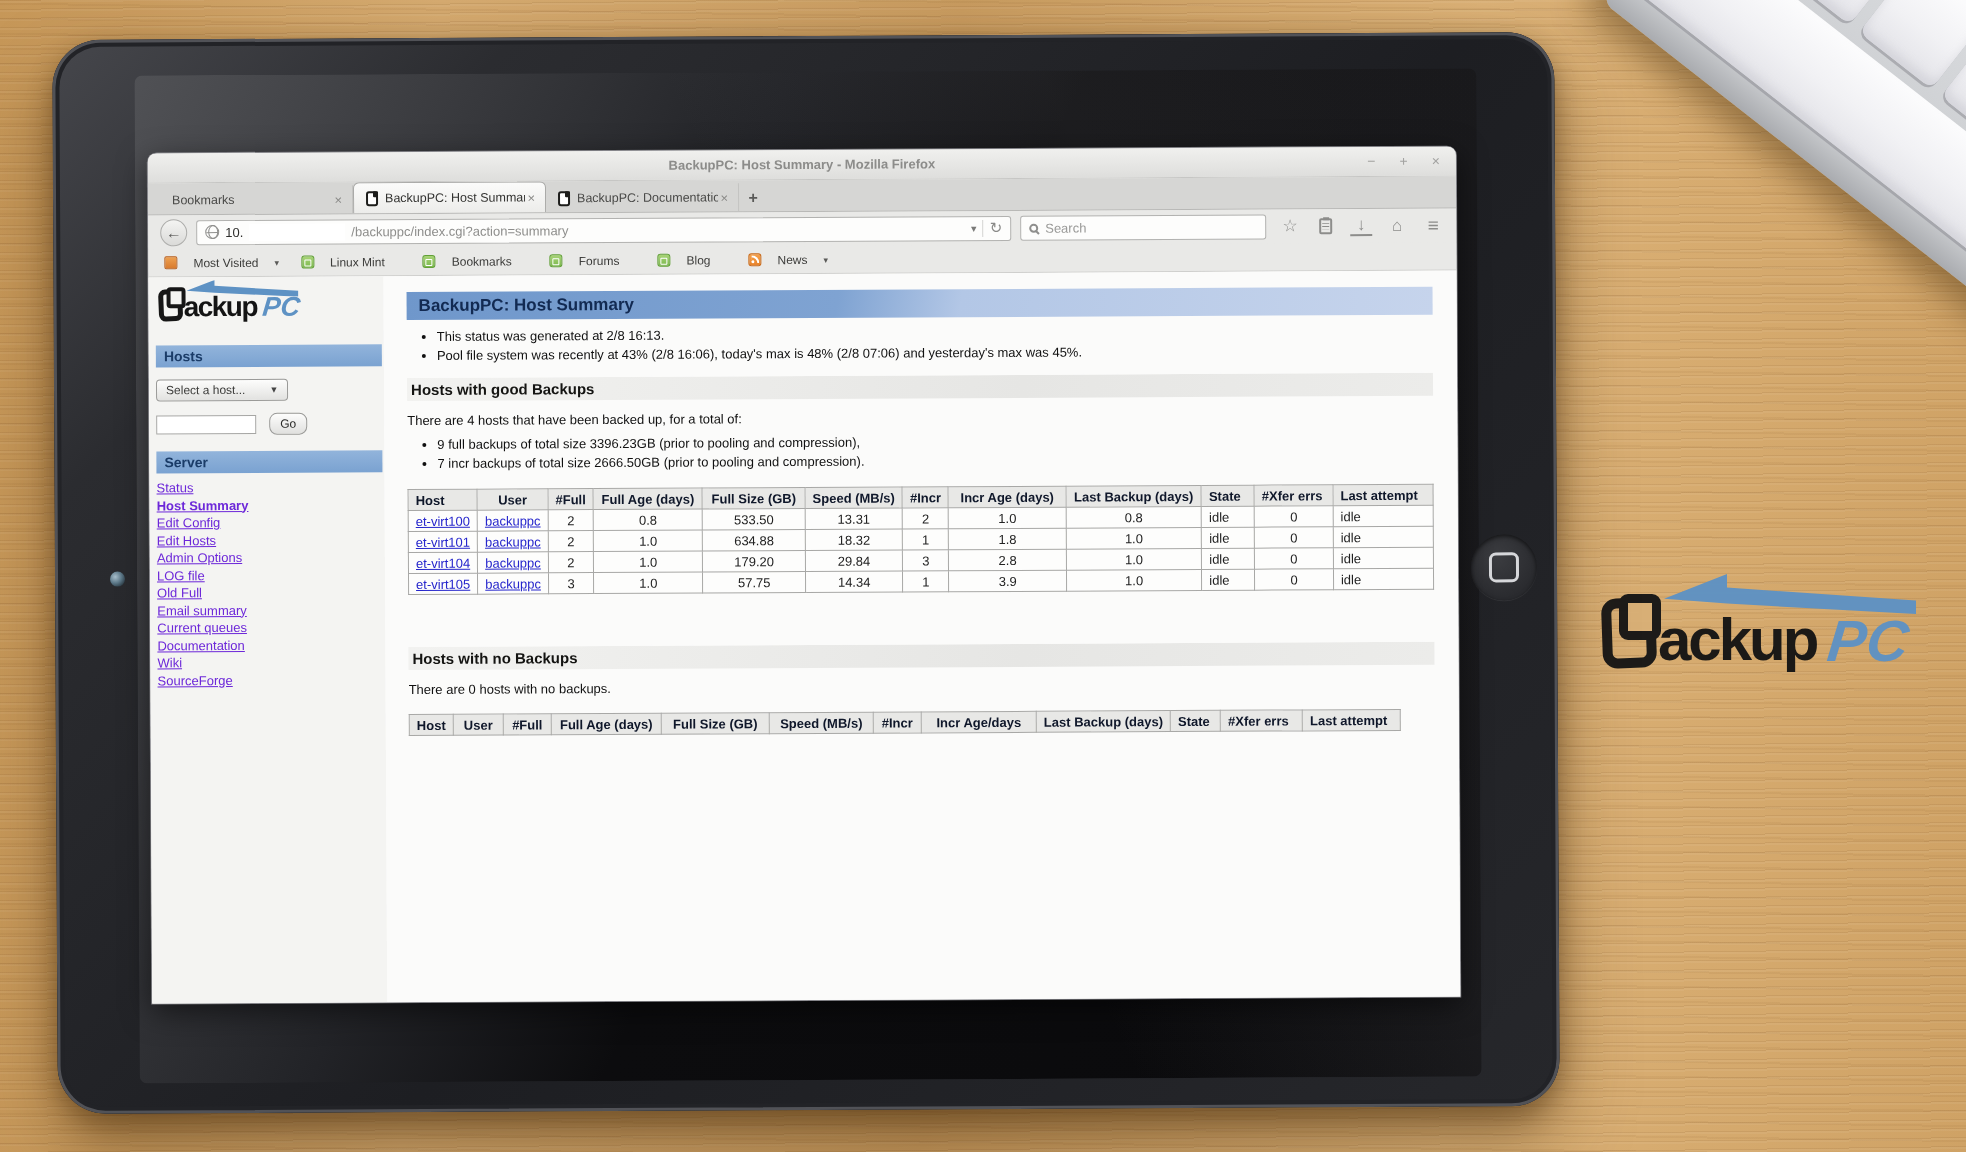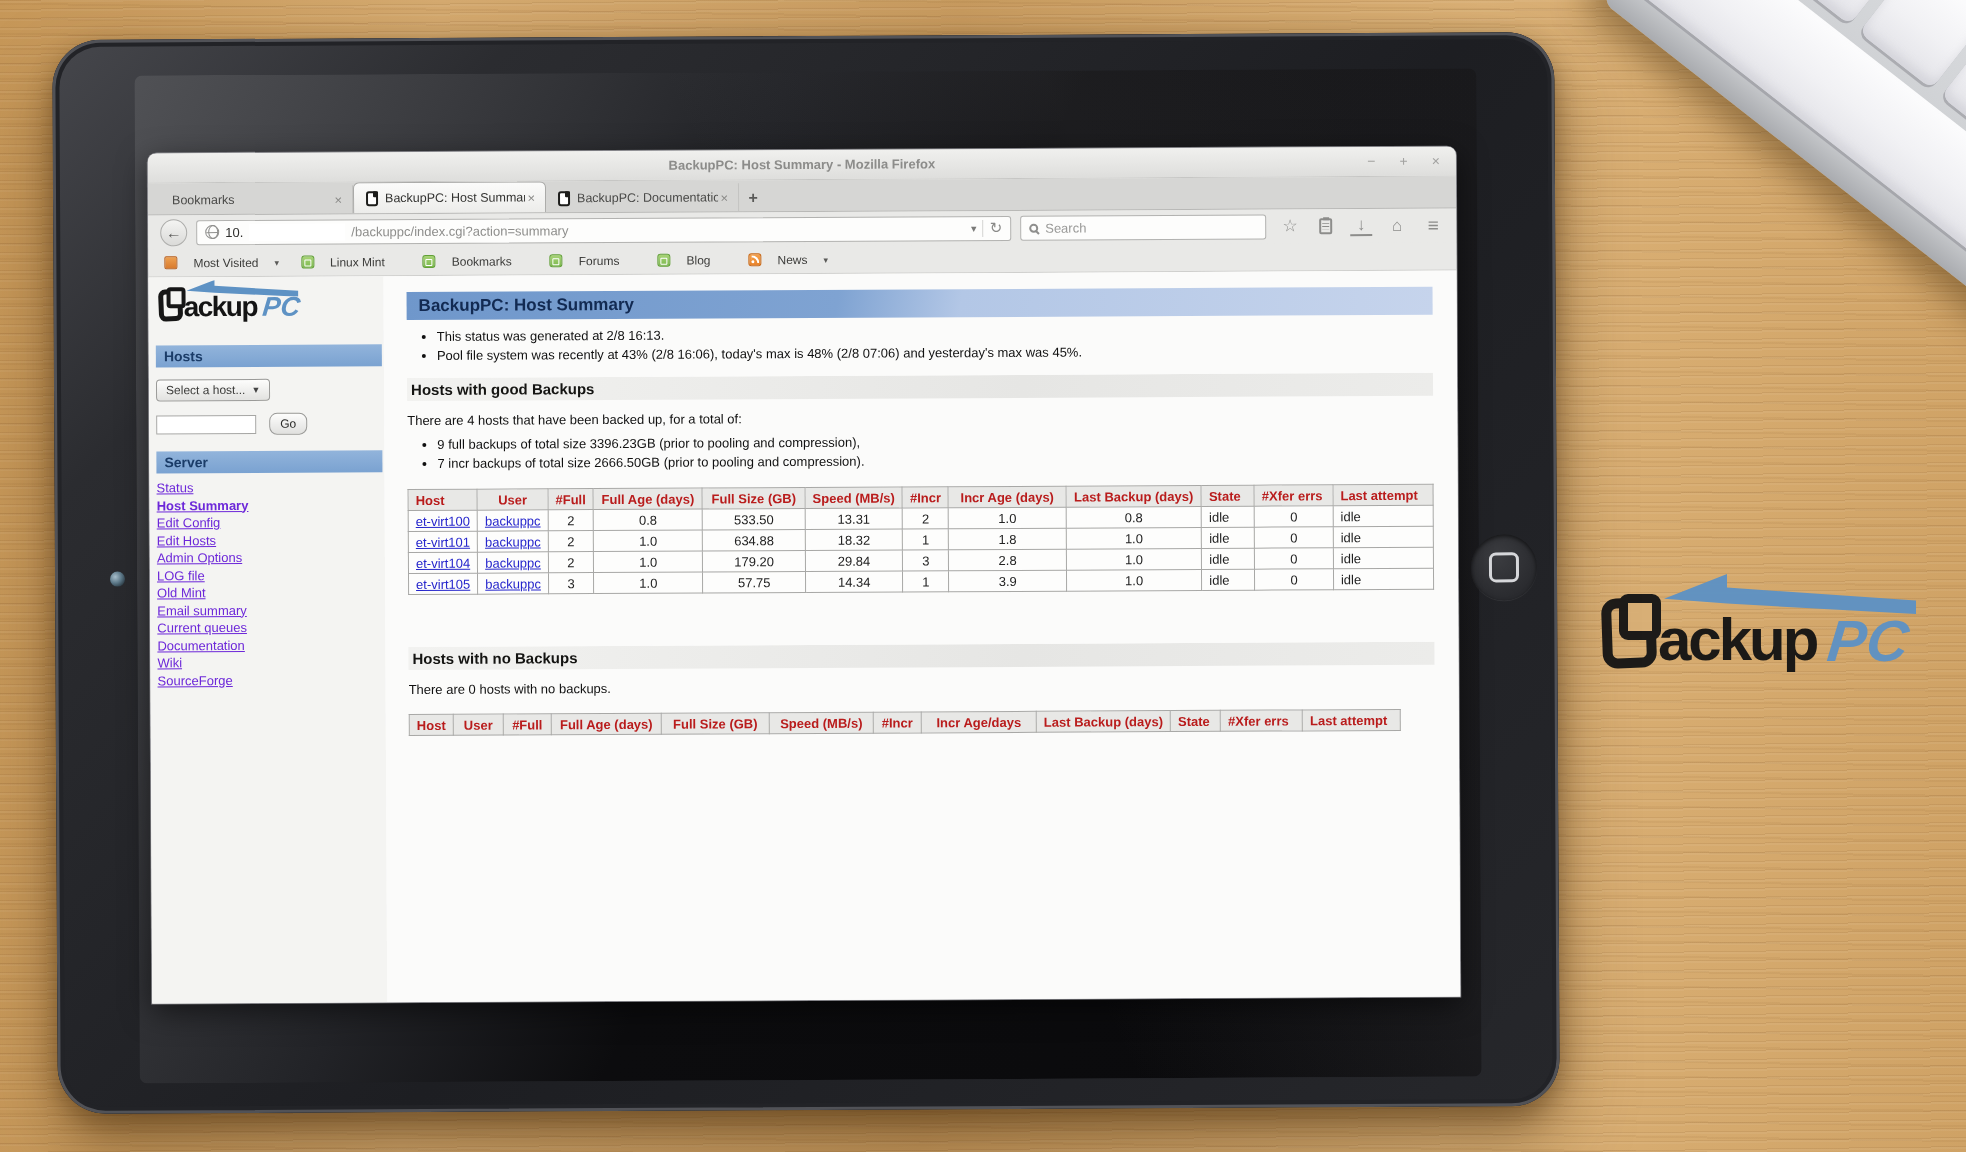--- a/index.html
+++ b/index.html
@@ -149,21 +149,21 @@
   .bpc-icon { position:relative; width:24px; height:32px; margin-right:1px; }
   .bpc-icon::before { content:""; position:absolute; inset:0; border:5px solid #161616; border-radius:7px; transform:rotate(-2deg); }
   .bpc-icon::after { content:""; position:absolute; top:-2px; right:-3px; width:11px; height:13px; border:4px solid #161616; border-radius:4px; background:#f4f4f2; }
   .bpc-word1 { font-size:28px; font-weight:bold; color:#141414; letter-spacing:-1.5px; line-height:0.95; }
   .bpc-word2 { font-size:27px; font-weight:bold; font-style:italic; color:#5e92c4; margin-left:6px; line-height:0.95; transform:skewX(-6deg); }
   .bpc-arrow { position:absolute; top:-9px; left:28px; width:112px; height:17px; background:#5e92c4;
     clip-path:polygon(0 62%, 25% 0, 25% 34%, 100% 66%, 100% 100%, 25% 74%); }
 
   .side-bar-heading { margin:8px 0 0 7px; width:226px; height:22px; line-height:22px; padding-left:8px;
     background:linear-gradient(180deg,#92b4db,#7aa2d1); color:#1b3c68; font-weight:bold; font-size:14px; }
-  .select-host { display:inline-flex; align-items:center; gap:6px; margin:12px 8px 0 7px; height:22px;
+  .select-host { display:inline-flex; align-items:center; gap:24px; margin:12px 8px 0 7px; height:22px;
     padding:0 9px; background:linear-gradient(180deg,#fdfdfc,#e2e2e0); border:1px solid #9a9a98;
     border-radius:4px; font-size:12px; color:#3a3a38; }
   .select-host .sel-caret { font-size:9px; color:#444; }
   .host-search-row { margin:12px 0 0 7px; display:flex; align-items:center; gap:13px; }
   .host-input { width:100px; height:19px; background:#fff; border:1px solid #a6a6a4; font-size:12px; padding:0 3px; }
   .go-btn { height:22px; padding:0 10px; background:linear-gradient(180deg,#fdfdfc,#e0e0de);
     border:1px solid #9a9a98; border-radius:8px; font-size:12px; color:#2a2a28; }
   .server-heading { margin-top:16px; }
   .side-links { margin:6px 0 0 7px; list-style:none; }
   .side-links li { line-height:17.5px; }
@@ -174,21 +174,21 @@
     background:linear-gradient(100deg,#6f97cb 0%,#7fa3d2 42%,#b3c7e6 54%,#c6d4ec 100%);
     color:#122a52; font-weight:bold; font-size:17px; }
   ul.bullets { margin:9px 0 0 30px; }
   ul.bullets li { font-size:13px; color:#111; line-height:16px; margin-bottom:3px; }
   .section-bar { margin-top:13px; width:1026px; height:24px; line-height:24px; padding-left:4px;
     background:linear-gradient(100deg,#f2f2f0 0%,#e6e6e4 60%,#ececea 100%);
     border-top:1px solid #fbfbfa; color:#141412; font-weight:bold; font-size:15px; }
   .para { margin-top:12px; font-size:13px; color:#111; }
   .hosts-table { margin-top:17px; border-collapse:collapse; font-size:13px; table-layout:fixed; }
   .hosts-table th, .hosts-table td { border:1px solid #a8a8a6; padding:2px 7px; height:21px; overflow:hidden; white-space:nowrap; }
-  .hosts-table th { background:#e8e8e6; color:#b91c1c; font-size:13px; }
+  .hosts-table th { background:#e8e8e6; color:#0f172a; font-size:13px; }
   .hosts-table td { color:#222; background:#fdfdfc; }
   .al-L { text-align:left; } .al-C { text-align:center; }
   a.tlink { color:#2626cc; text-decoration:underline; }
   .gap-large { height:38px; }
 </style>
 </head>
 <body>
 
 <div class="keyboard">
   <div class="key" style="left:16px; bottom:30px; width:470px;"></div>
@@ -336,21 +336,21 @@
             <li><a href="#" class="current">Host Summary</a></li>
 
             <li><a href="#">Edit Config</a></li>
 
             <li><a href="#">Edit Hosts</a></li>
 
             <li><a href="#">Admin Options</a></li>
 
             <li><a href="#">LOG file</a></li>
 
-            <li><a href="#">Old Mint</a></li>
+            <li><a href="#">Old Full</a></li>
 
             <li><a href="#">Email summary</a></li>
 
             <li><a href="#">Current queues</a></li>
 
             <li><a href="#">Documentation</a></li>
 
             <li><a href="#">Wiki</a></li>
 
             <li><a href="#">SourceForge</a></li>

